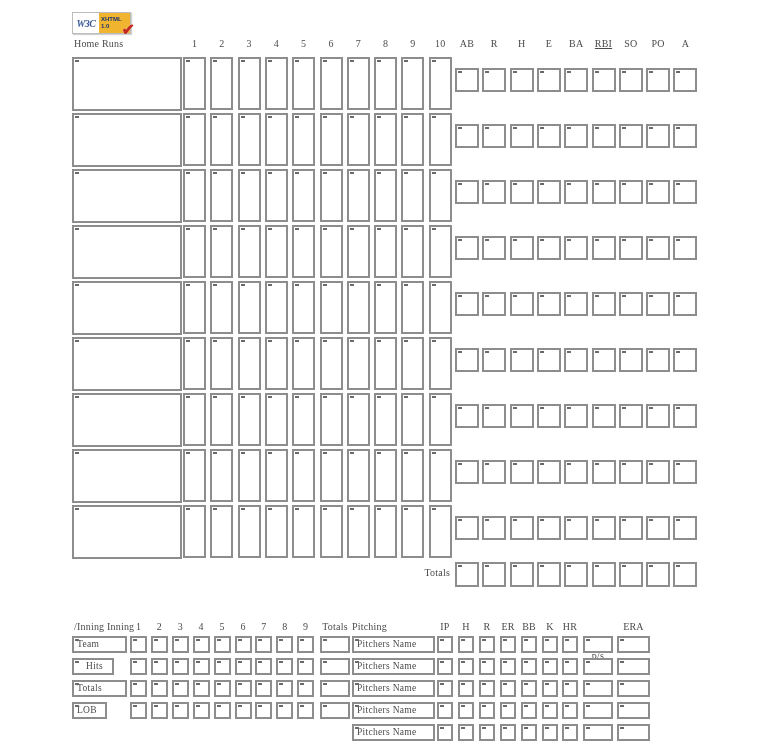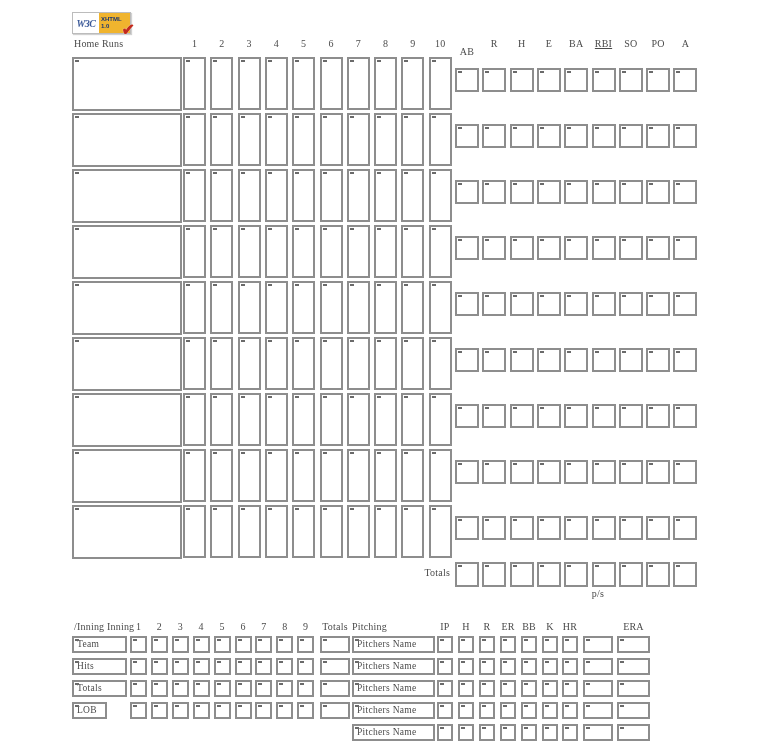--- a/index.html
+++ b/index.html
@@ -122,21 +122,21 @@
       <div class="lbl hdr" style="left: 183px; top: 38px; width: 23px;">1</div>
       <div class="lbl hdr" style="left: 210.3px; top: 38px; width: 23px;">2</div>
       <div class="lbl hdr" style="left: 237.6px; top: 38px; width: 23px;">3</div>
       <div class="lbl hdr" style="left: 264.9px; top: 38px; width: 23px;">4</div>
       <div class="lbl hdr" style="left: 292.2px; top: 38px; width: 23px;">5</div>
       <div class="lbl hdr" style="left: 319.5px; top: 38px; width: 23px;">6</div>
       <div class="lbl hdr" style="left: 346.8px; top: 38px; width: 23px;">7</div>
       <div class="lbl hdr" style="left: 374.1px; top: 38px; width: 23px;">8</div>
       <div class="lbl hdr" style="left: 401.4px; top: 38px; width: 23px;">9</div>
       <div class="lbl hdr" style="left: 428.7px; top: 38px; width: 23px;">10</div>
-      <div class="lbl hdr" style="left: 455px; top: 38px; width: 24px; margin-top: 8px;">AB</div>
+      <div class="lbl hdr" style="left: 455px; top: 38px; width: 24px;">AB</div>
       <div class="lbl hdr" style="left: 482.3px; top: 38px; width: 24px;">R</div>
       <div class="lbl hdr" style="left: 509.6px; top: 38px; width: 24px;">H</div>
       <div class="lbl hdr" style="left: 536.9px; top: 38px; width: 24px;">E</div>
       <div class="lbl hdr" style="left: 564.2px; top: 38px; width: 24px;">BA</div>
       <div class="lbl hdr" style="left: 591.5px; top: 38px; width: 24px; text-decoration: underline;">RBI</div>
       <div class="lbl hdr" style="left: 618.8px; top: 38px; width: 24px;">SO</div>
       <div class="lbl hdr" style="left: 646.1px; top: 38px; width: 24px;">PO</div>
       <div class="lbl hdr" style="left: 673.4px; top: 38px; width: 24px;">A</div>
       <div class="fbox" style="left: 72px; top: 57px; width: 110px; height: 54px;"></div>
       <div class="fbox" style="left: 183px; top: 57px; width: 23px; height: 53px;"></div>
@@ -342,34 +342,34 @@
       <div class="lbl hdr" style="left: 297.2px; top: 621px; width: 17px;">9</div>
       <div class="lbl hdr" style="left: 317px; top: 621px; width: 36px;">Totals</div>
       <div class="lbl" style="left: 352px; top: 621px;">Pitching</div>
       <div class="lbl hdr" style="left: 433px; top: 621px; width: 24px;">IP</div>
       <div class="lbl hdr" style="left: 454px; top: 621px; width: 24px;">H</div>
       <div class="lbl hdr" style="left: 475px; top: 621px; width: 24px;">R</div>
       <div class="lbl hdr" style="left: 496px; top: 621px; width: 24px;">ER</div>
       <div class="lbl hdr" style="left: 517px; top: 621px; width: 24px;">BB</div>
       <div class="lbl hdr" style="left: 538px; top: 621px; width: 24px;">K</div>
       <div class="lbl hdr" style="left: 558px; top: 621px; width: 24px;">HR</div>
-      <div class="lbl hdr" style="left: 579px; top: 588px; width: 38px;">p/s</div>
+      <div class="lbl hdr" style="left: 579px; top: 650px; width: 38px;">p/s</div>
       <div class="lbl hdr" style="left: 613px; top: 621px; width: 41px;">ERA</div>
       <div class="fbox txt" style="left: 72px; top: 636px; width: 55px; height: 17px;">Team</div>
       <div class="fbox" style="left: 130px; top: 636px; width: 17px; height: 17px;"></div>
       <div class="fbox" style="left: 150.9px; top: 636px; width: 17px; height: 17px;"></div>
       <div class="fbox" style="left: 171.8px; top: 636px; width: 17px; height: 17px;"></div>
       <div class="fbox" style="left: 192.7px; top: 636px; width: 17px; height: 17px;"></div>
       <div class="fbox" style="left: 213.6px; top: 636px; width: 17px; height: 17px;"></div>
       <div class="fbox" style="left: 234.5px; top: 636px; width: 17px; height: 17px;"></div>
       <div class="fbox" style="left: 255.4px; top: 636px; width: 17px; height: 17px;"></div>
       <div class="fbox" style="left: 276.3px; top: 636px; width: 17px; height: 17px;"></div>
       <div class="fbox" style="left: 297.2px; top: 636px; width: 17px; height: 17px;"></div>
       <div class="fbox" style="left: 320px; top: 636px; width: 30px; height: 17px;"></div>
-      <div class="fbox txt" style="left: 72px; top: 658px; width: 55px; height: 17px;">Hits</div>
+      <div class="fbox txt" style="left: 72px; top: 658px; width: 42px; height: 17px; text-align: center;">Hits</div>
       <div class="fbox" style="left: 130px; top: 658px; width: 17px; height: 17px;"></div>
       <div class="fbox" style="left: 150.9px; top: 658px; width: 17px; height: 17px;"></div>
       <div class="fbox" style="left: 171.8px; top: 658px; width: 17px; height: 17px;"></div>
       <div class="fbox" style="left: 192.7px; top: 658px; width: 17px; height: 17px;"></div>
       <div class="fbox" style="left: 213.6px; top: 658px; width: 17px; height: 17px;"></div>
       <div class="fbox" style="left: 234.5px; top: 658px; width: 17px; height: 17px;"></div>
       <div class="fbox" style="left: 255.4px; top: 658px; width: 17px; height: 17px;"></div>
       <div class="fbox" style="left: 276.3px; top: 658px; width: 17px; height: 17px;"></div>
       <div class="fbox" style="left: 297.2px; top: 658px; width: 17px; height: 17px;"></div>
       <div class="fbox" style="left: 320px; top: 658px; width: 30px; height: 17px;"></div>

